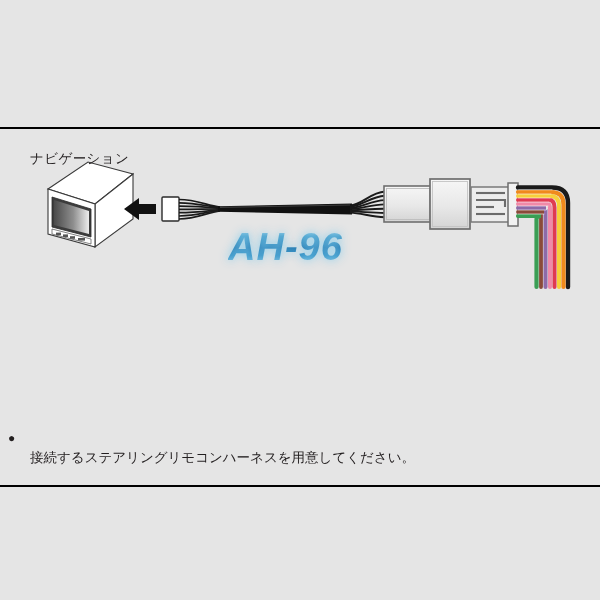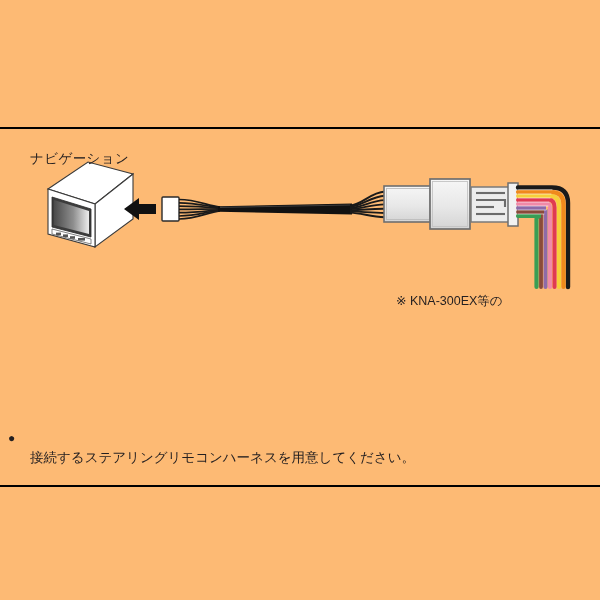--- a/index.html
+++ b/index.html
@@ -4,21 +4,21 @@
 <style>
   html, body {
     margin: 0;
     padding: 0;
     background: #ffffff;
   }
   #page {
     position: relative;
     width: 600px;
     height: 600px;
-    background: #fdba74;
+    background: #e5e5e5;
     font-family: "Liberation Sans", "DejaVu Sans", sans-serif;
     overflow: hidden;
   }
 
   
   .rule {
     position: absolute;
     left: 0;
     width: 600px;
     height: 2px;
@@ -240,23 +240,23 @@
         <path d="M518,77.0 L548,77.0" stroke="#ffffff" stroke-width="0.6"></path>
         <path d="M518,81.0 L546,81.0" stroke="#ffffff" stroke-width="0.6"></path>
         <path d="M518,85.0 L544,85.0" stroke="#ffffff" stroke-width="0.6"></path>
       </g>
     </svg>
   </div>
 
   <div id="nav-caption">ナビゲーション</div>
 
   <div id="product-logo-glow">AH-96</div>
+  <div id="product-logo">AH-96</div>
 
   <div id="harness-note">
-    <div class="line1">※ KNA-300EX等の</div>
   </div>
 
   <div id="usage-notes">
     <div class="bullet-row">
       <span class="bullet">●</span>
     </div>
     <div class="line2">接続するステアリングリモコンハーネスを用意してください。</div>
   </div>
 
 </div>

